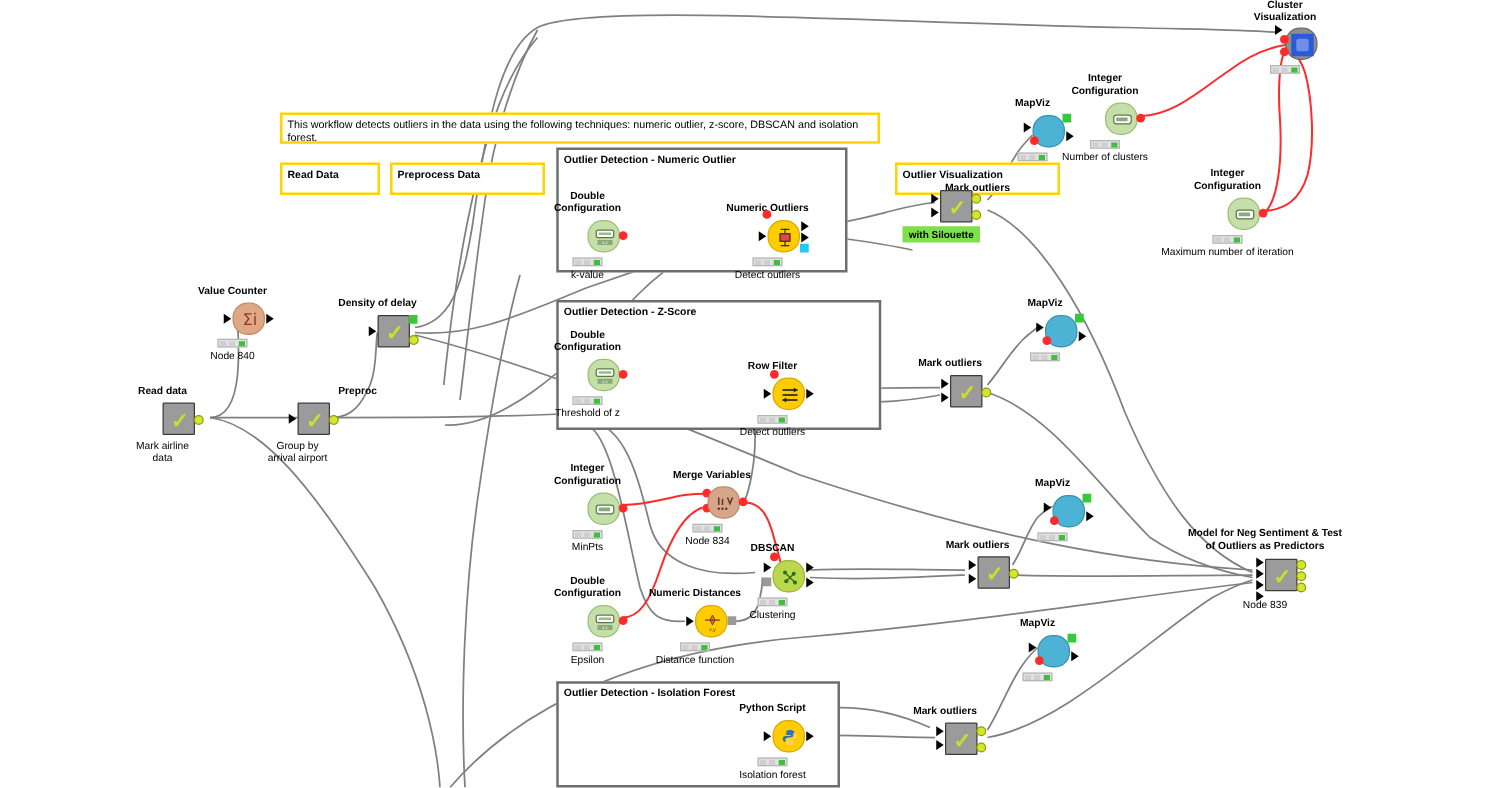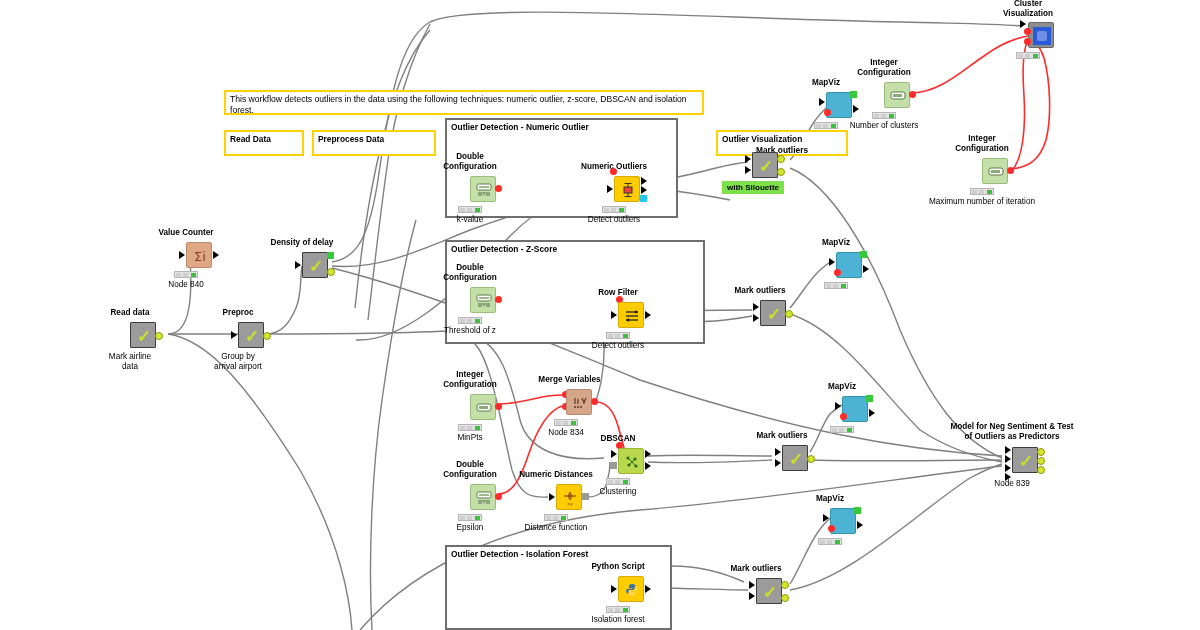--- a/index.html
+++ b/index.html
@@ -16,21 +16,21 @@
     position:absolute;left:4px;top:2px;right:3px;
     font-size:8.4px;color:#000;line-height:1.25;font-weight:bold;
   }
   .annot.note .atxt{font-weight:normal;font-size:8.6px;}
   .annot .atxt.ctr{text-align:center;left:0;right:0;}
 
   
   .node{position:absolute;}
   .nbody{
     position:absolute;left:0;top:0;width:26px;height:26px;box-sizing:border-box;
-    border:1px solid #4a4a4a;border-radius:2px;
+    border:1px solid #4a4a4a;border-radius:12px;
   }
   .nbody.meta{background:#9b9b9b;border:1px solid #3c3c3c;border-radius:1px;}
   .nbody.green{background:#c5dfa8;border:1px solid #9bbd7c;}
   .nbody.yellow{background:#ffcc00;border:1px solid #d8a900;}
   .nbody.olive{background:#b9d84b;border:1px solid #9ab63a;}
   .nbody.brown{background:#d6a68a;border:1px solid #b78a70;}
   .nbody.tan{background:#dfa885;border:1px solid #bd8a6a;}
   .nbody.cyan{background:#4cb3d4;border:1px solid #3792ae;}
   .nbody.blue{background:#8d8d8d;border:1px solid #6a6a6a;}
 
@@ -209,21 +209,21 @@
     <div class="pout" style="left:27px;top:9px;"></div>
     <div class="nstatus" style="top:29px;">
       <i></i>
       <i></i>
       <i class="on"></i>
     </div>
     <div class="nsub" style="top:38px;">Node 840</div>
   </div>
 
   <div class="node" style="left:238px;top:322px;">
-    <div class="ntitle" style="top:-14px;">Preproc</div>
+    <div class="ntitle" style="top:-14px;margin-left:48px;">Preproc</div>
     <div class="pin" style="left:-7px;top:9px;"></div>
     <div class="nbody meta">
       <div class="chk">✓</div>
     </div>
     <div class="pdot" style="left:25px;top:10px;"></div>
     <div class="nsub" style="top:30px;">Group by</div>
     <div class="nsub" style="top:40px;">arrival airport</div>
   </div>
 
   <div class="node" style="left:302px;top:252px;">

